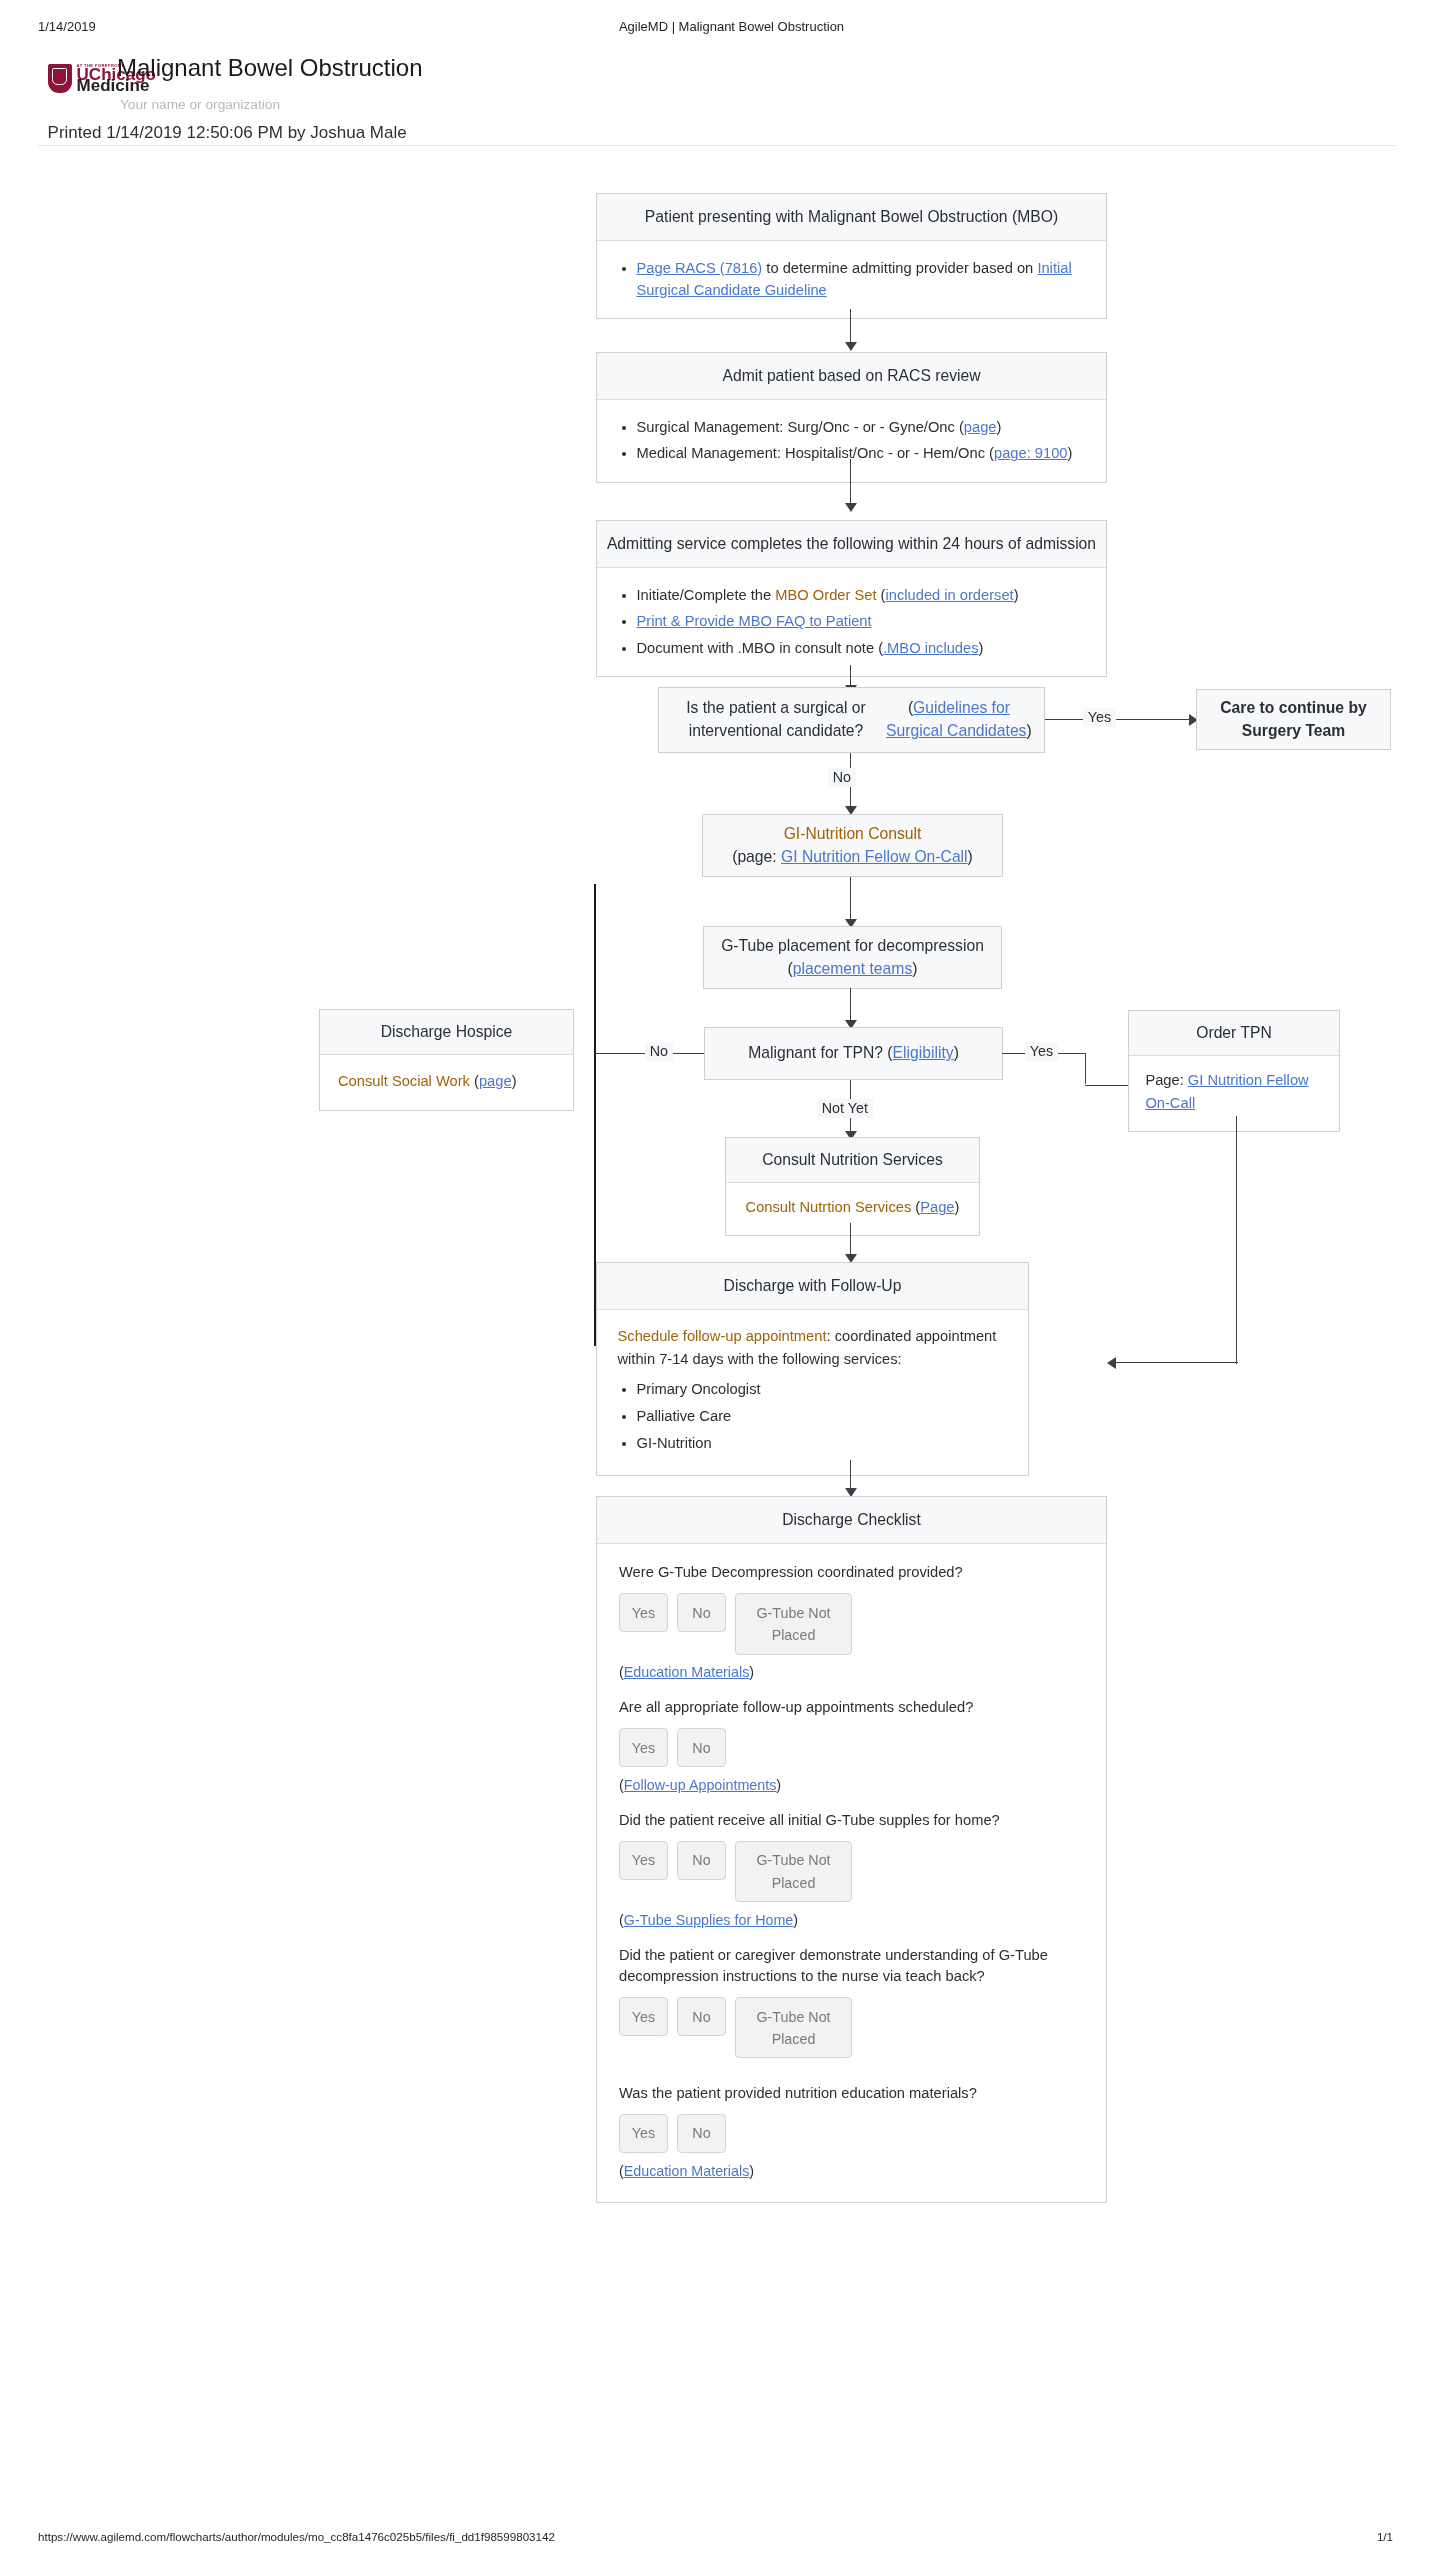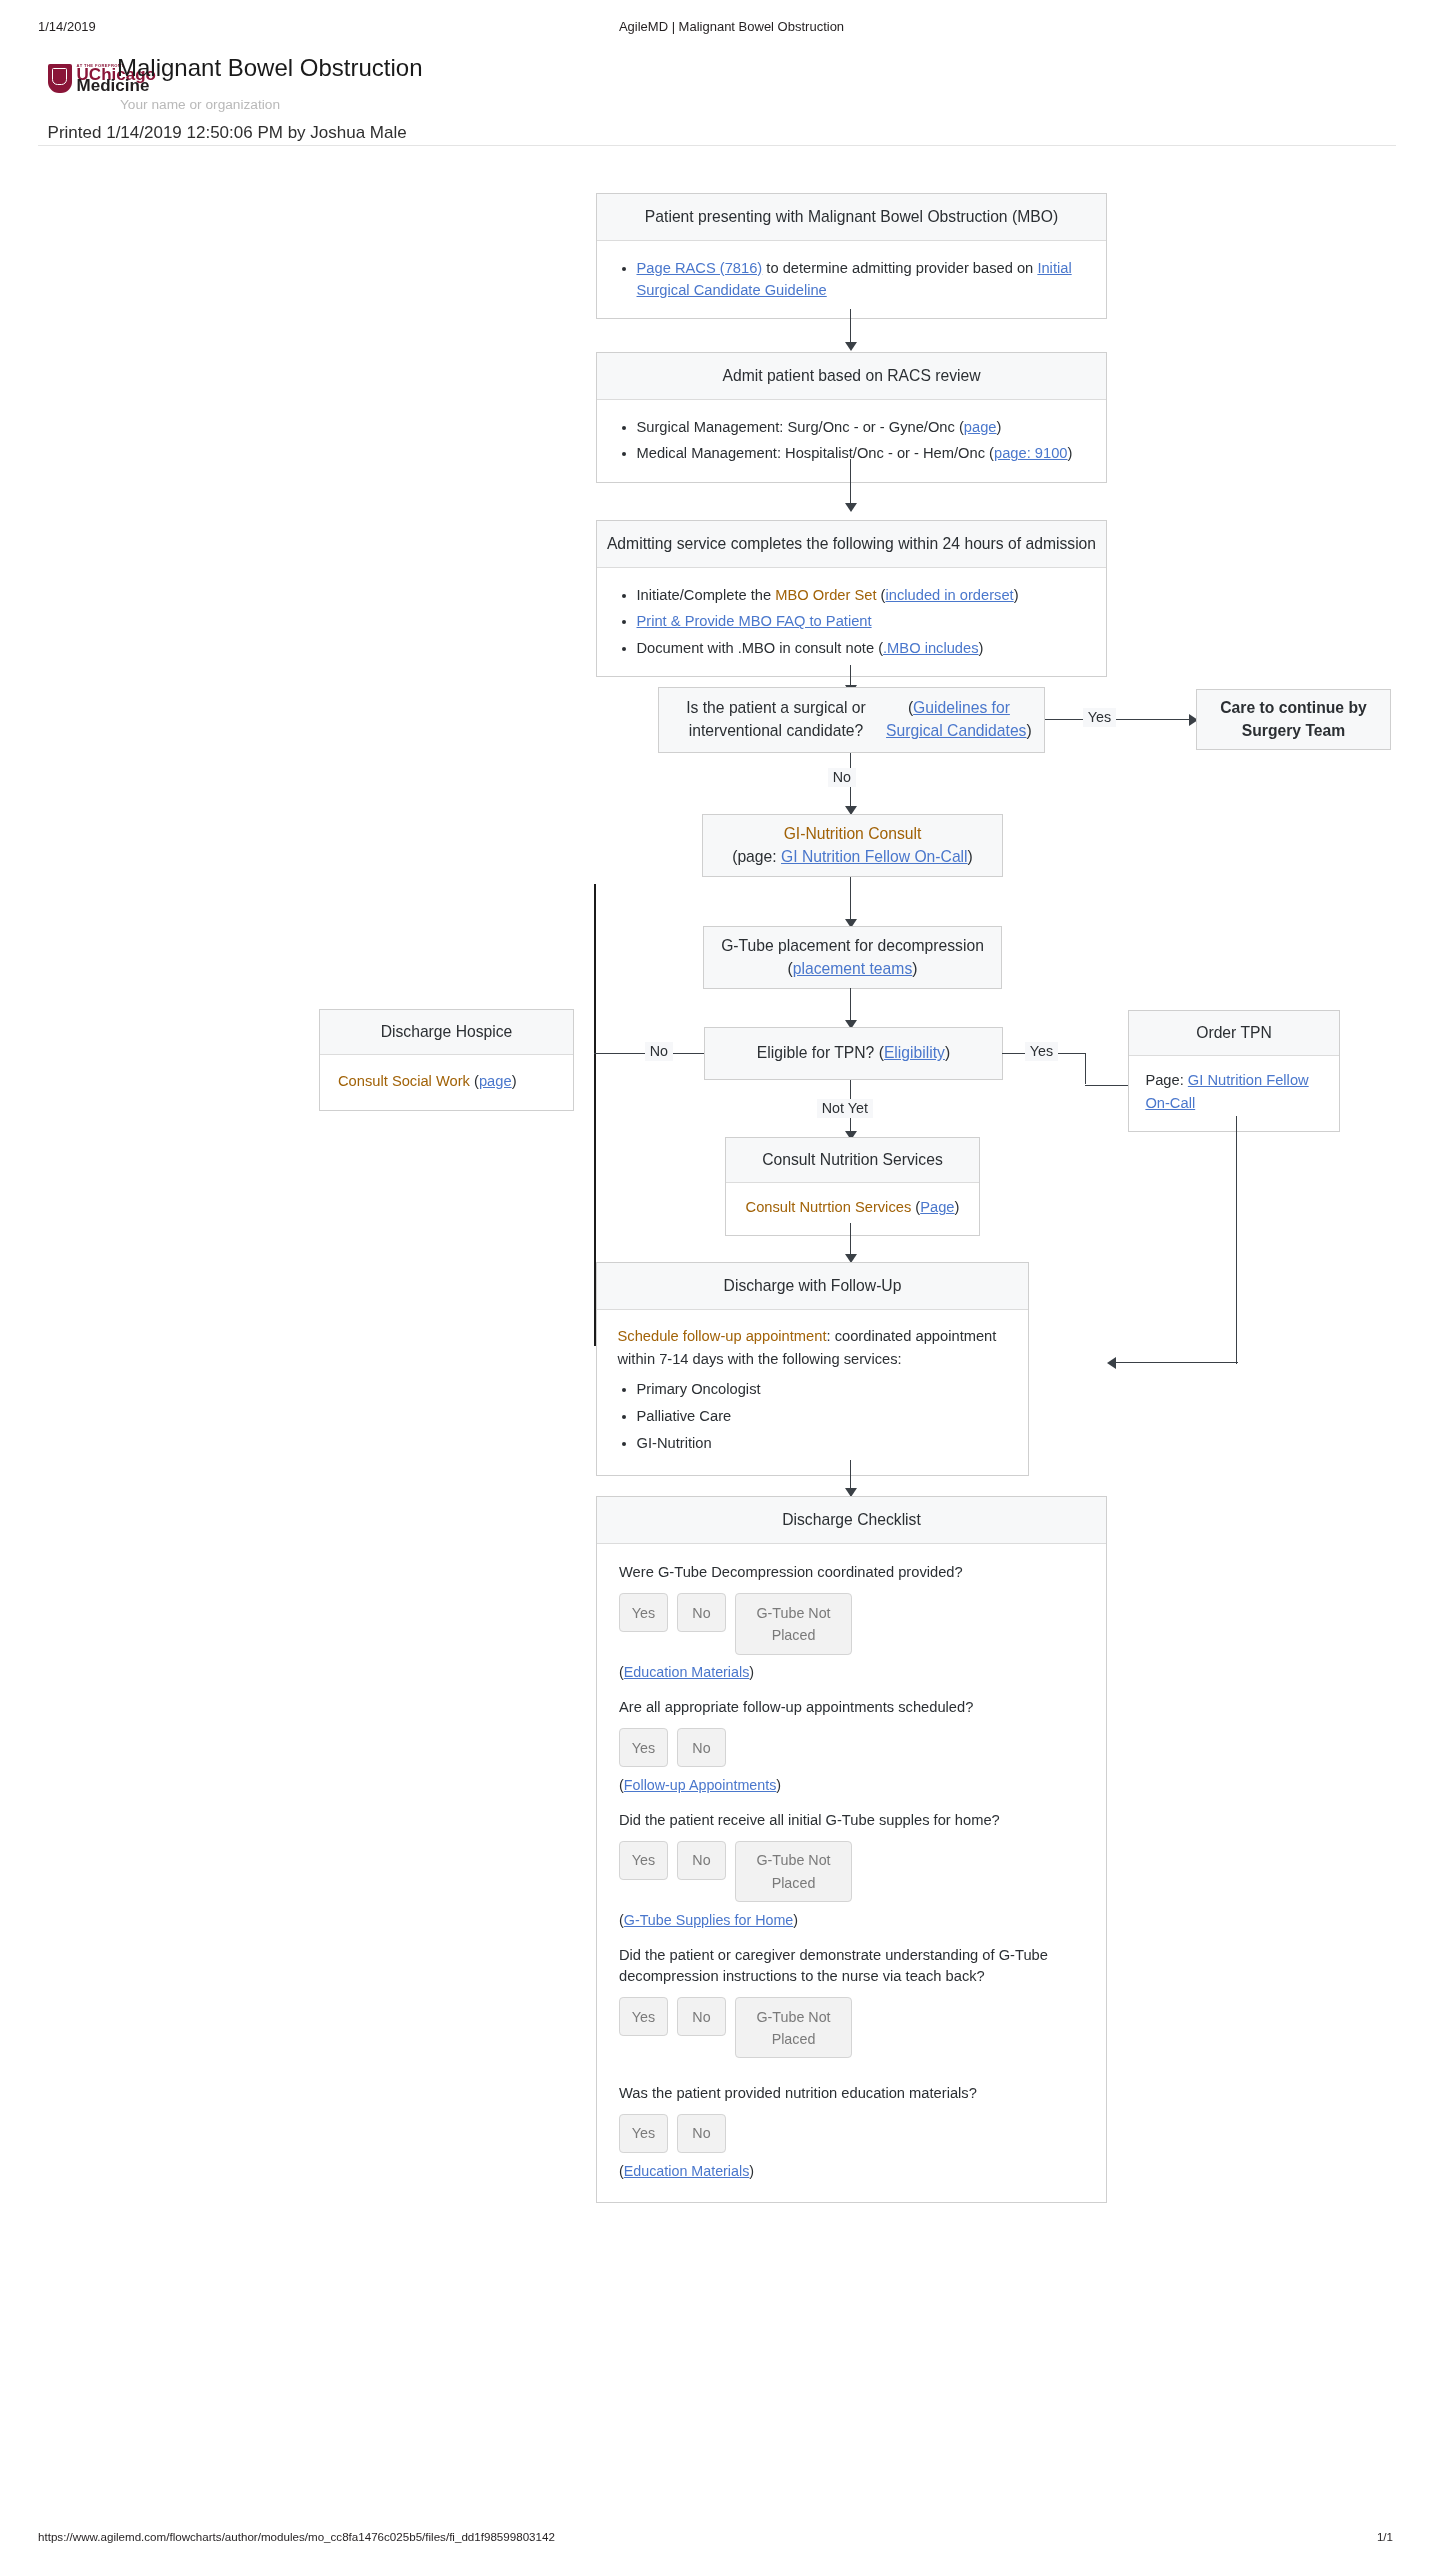--- a/index.html
+++ b/index.html
@@ -197,21 +197,21 @@
   <div class="body" style="padding:15px 18px 18px 18px;">
     <span class="red">Consult Social Work</span><span> (</span><a class="lnk">page</a><span>)</span>
   </div>
 </div>
 
 <div class="hline" style="left:594px; top:1053px; width:113px;"></div>
 <div class="edge-lbl" style="left:645px; top:1042px;">No</div>
 
 <div class="node plain" style="left:704px; top:1027px; width:299px; height:53px;">
   <div>
-    <span>Eligible for TPN? (</span><a class="lnk">Eligibility</a><span>)</span>
+    <span>Malignant for TPN? (</span><a class="lnk">Eligibility</a><span>)</span>
   </div>
 </div>
 
 <div class="hline" style="left:1002px; top:1053px; width:83px;"></div>
 <div class="edge-lbl" style="left:1025px; top:1042px;">Yes</div>
 <div class="hline" style="left:1085px; top:1085px; width:1.4px;"></div>
 <div class="vline" style="left:1085px; top:1053px; height:31px;"></div>
 <div class="hline" style="left:1085px; top:1085px; width:89px;"></div>
 <div class="arrow-r" style="left:1168px; top:1079px;"></div>
 

